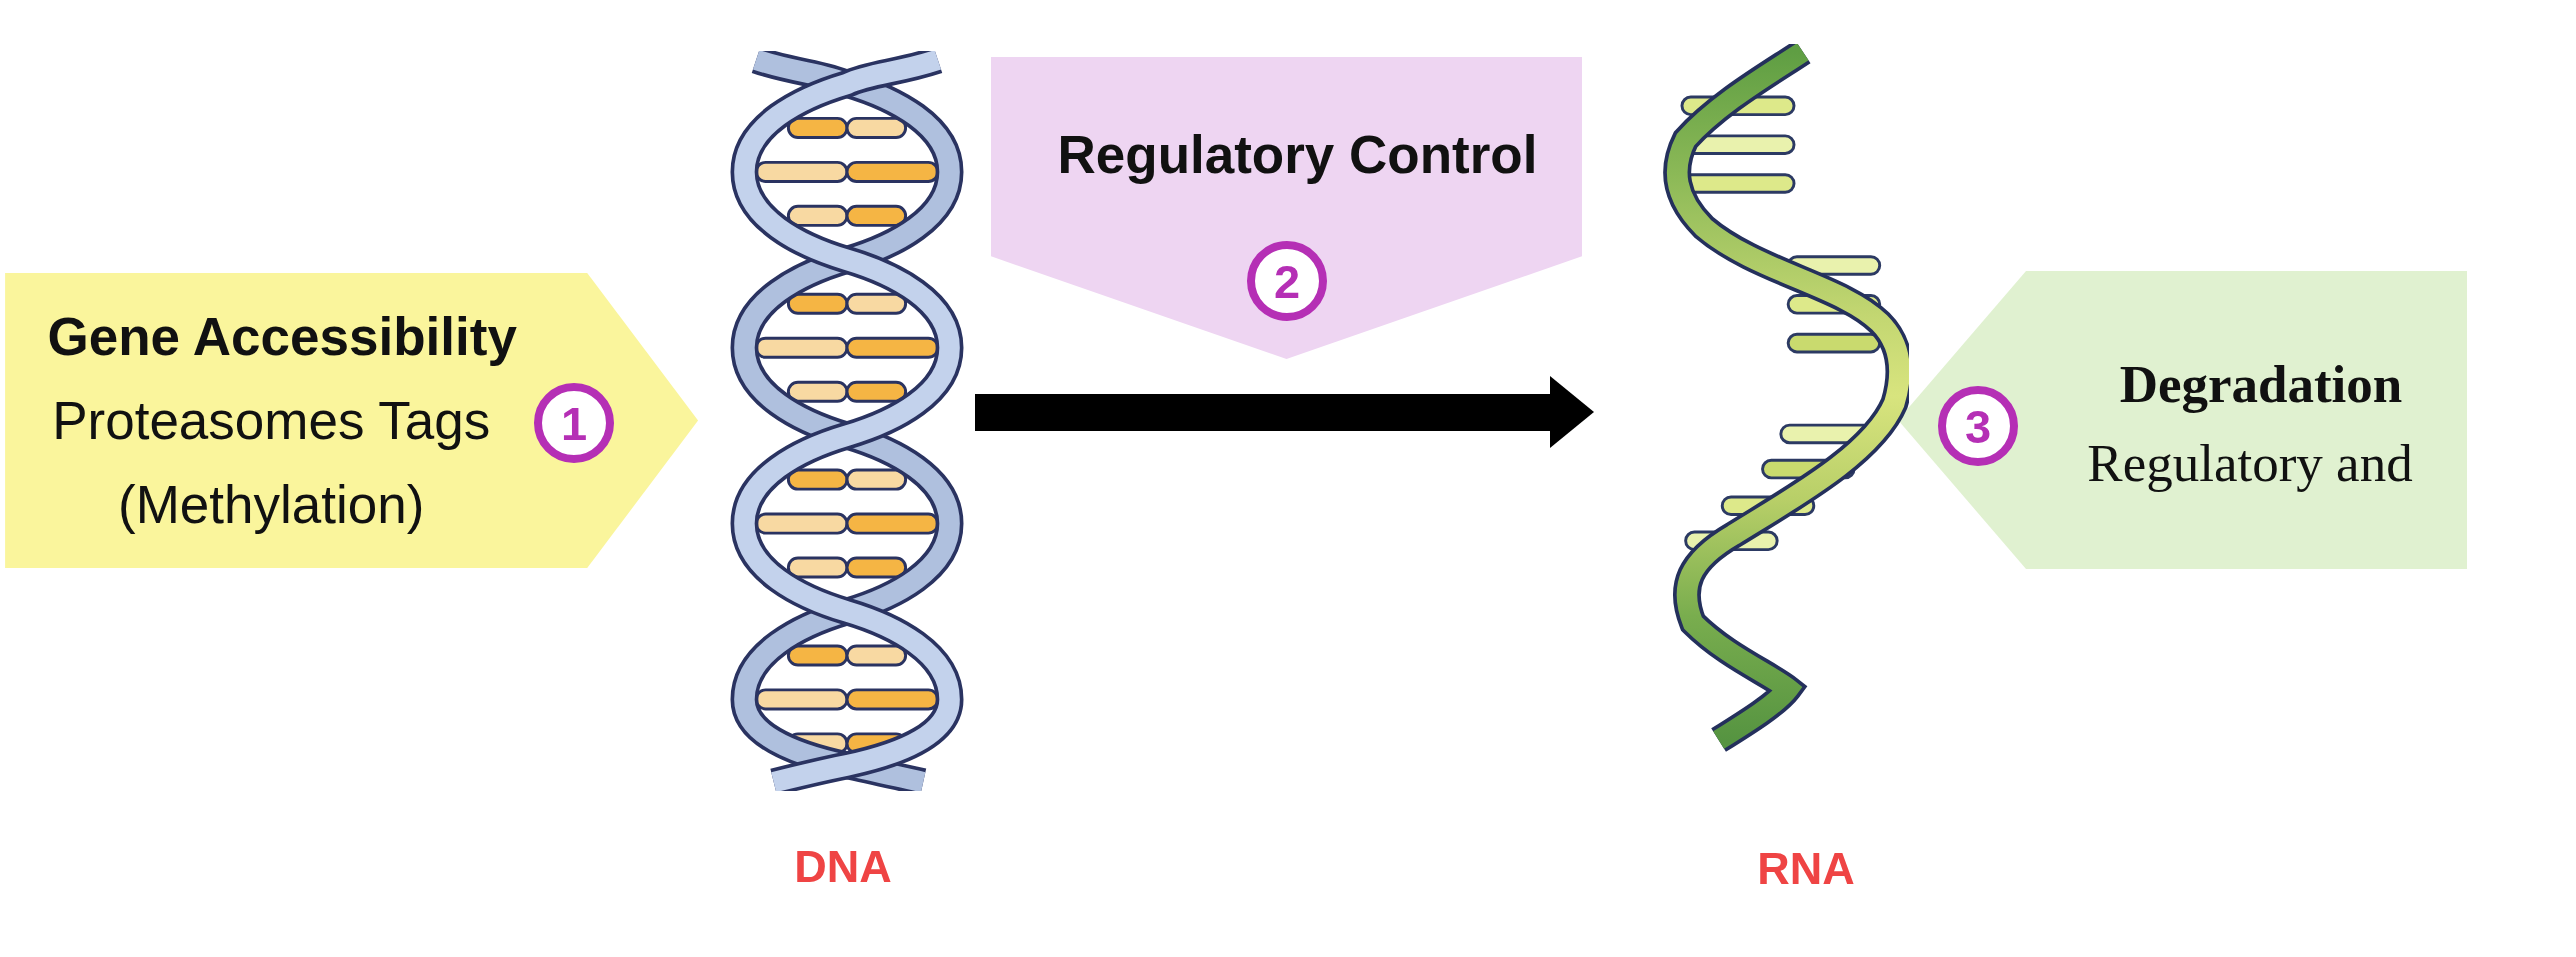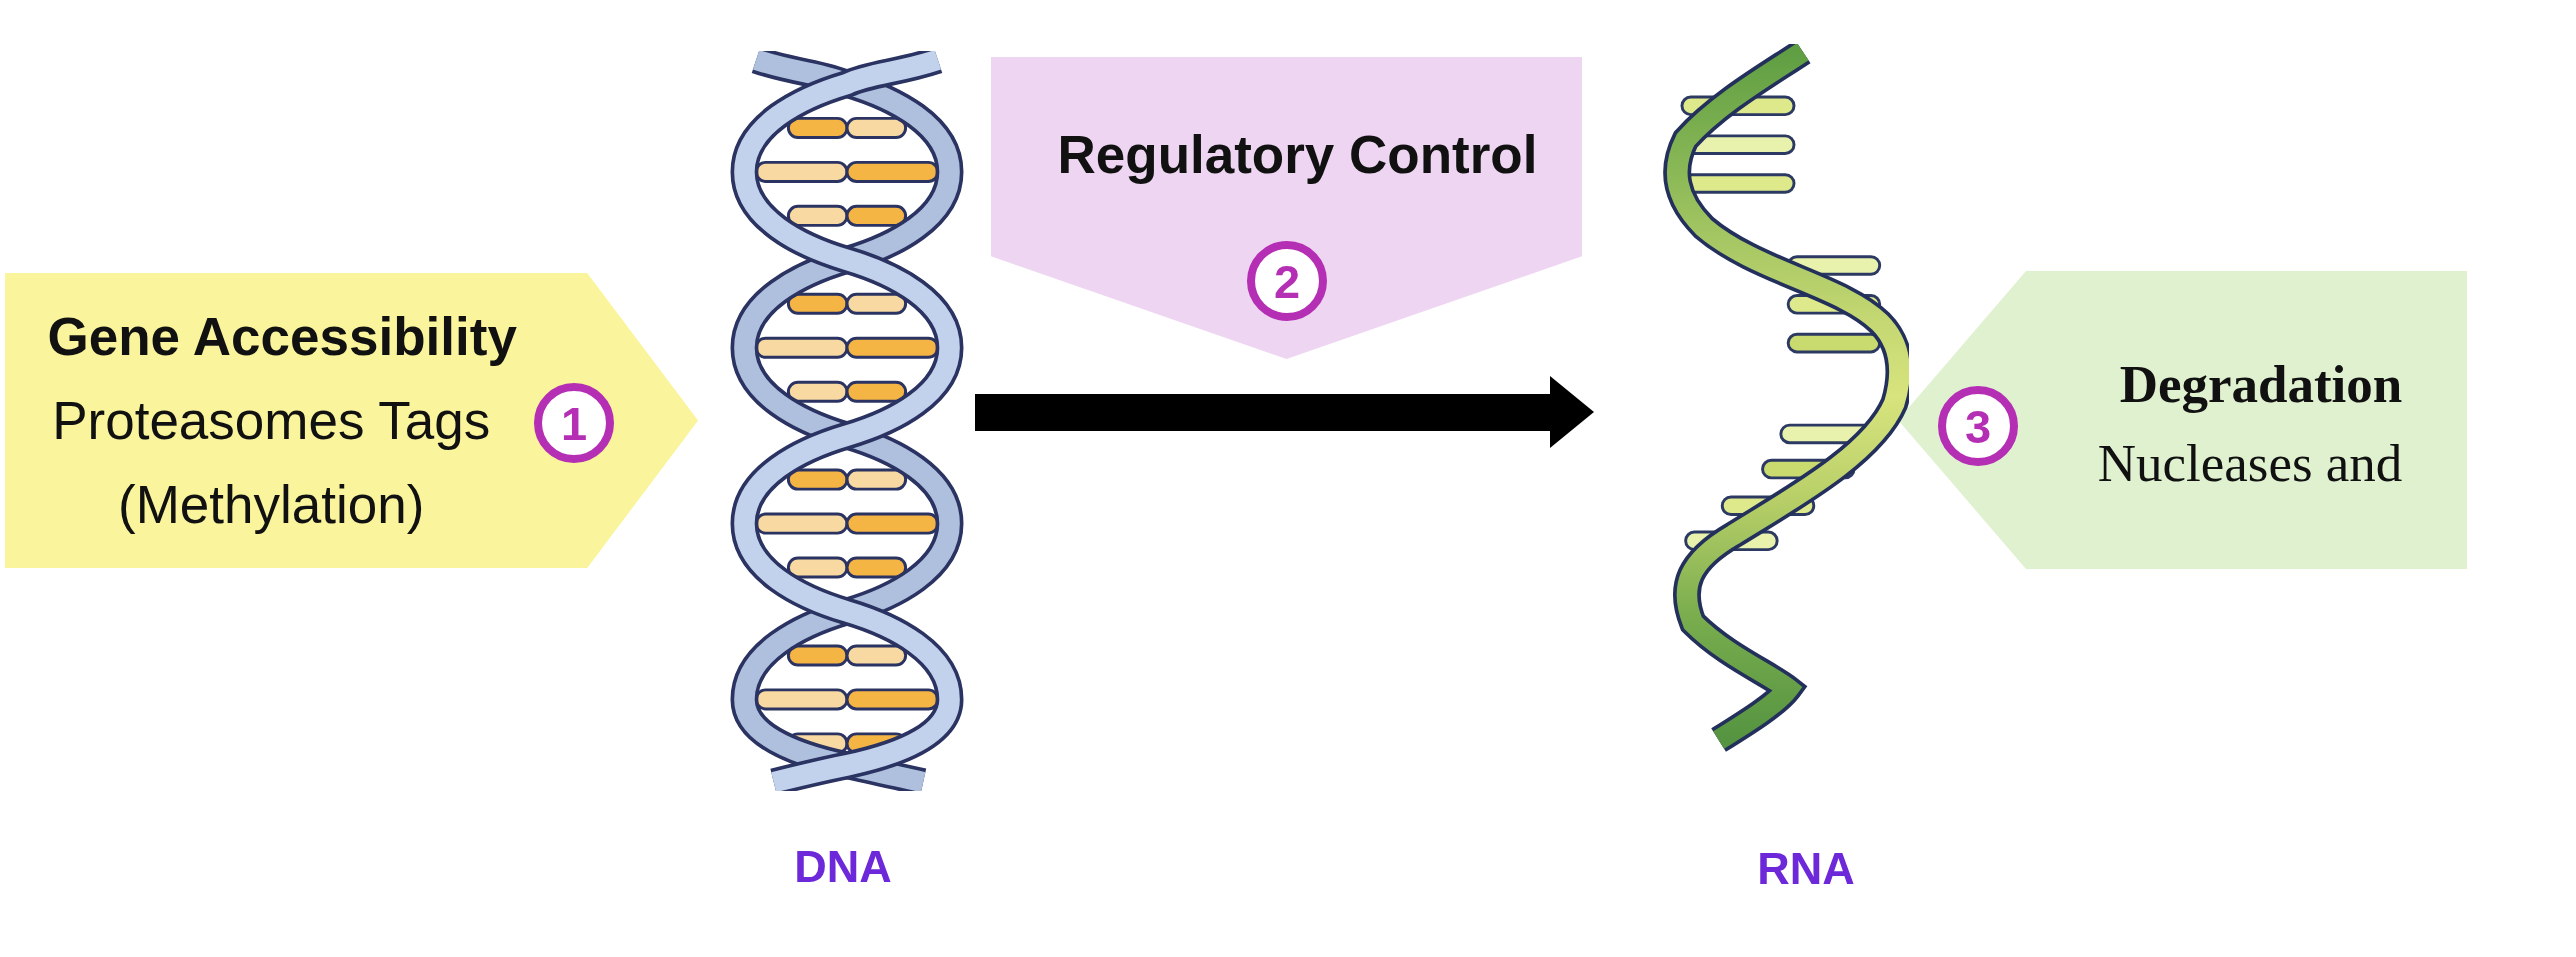--- a/index.html
+++ b/index.html
@@ -53,21 +53,21 @@
   .arrow-shaft{left:975px;top:394px;width:577px;height:37px;background:#000000;}
   .arrow-head{
     left:1550px;top:376px;width:0;height:0;
     border-top:36px solid transparent;border-bottom:36px solid transparent;
     border-left:44px solid #000000;
   }
 
   
   .mol-label{
     position:absolute;width:220px;text-align:center;
-    font-size:45px;font-weight:bold;color:#6d28d9;
+    font-size:45px;font-weight:bold;color:#ef4444;
   }
   .label-dna{left:733px;top:841px;}
   .label-rna{left:1696px;top:843px;text-align:center;}
 
   .helix{position:absolute;}
 </style>
 </head>
 <body>
 
 <div class="stage">
@@ -86,21 +86,21 @@
   <div class="callout-text ct-pink">
     <div class="line-bold">Regulatory Control</div>
   </div>
   <div class="badge badge-2">
     <span>2</span>
   </div>
 
   <div class="callout callout-green" style="background-color: rgb(224, 241, 208);"></div>
   <div class="callout-text ct-green">
     <div class="line-bold">Degradation</div>
-    <div>Nucleases and</div>
+    <div>Regulatory and</div>
   </div>
   <div class="badge badge-3">
     <span>3</span>
   </div>
 
   <div class="abs arrow-shaft"></div>
   <div class="abs arrow-head"></div>
 
   <svg class="helix" style="left:715px;top:51px;" width="264" height="740" viewBox="0 0 360 1010">
 

